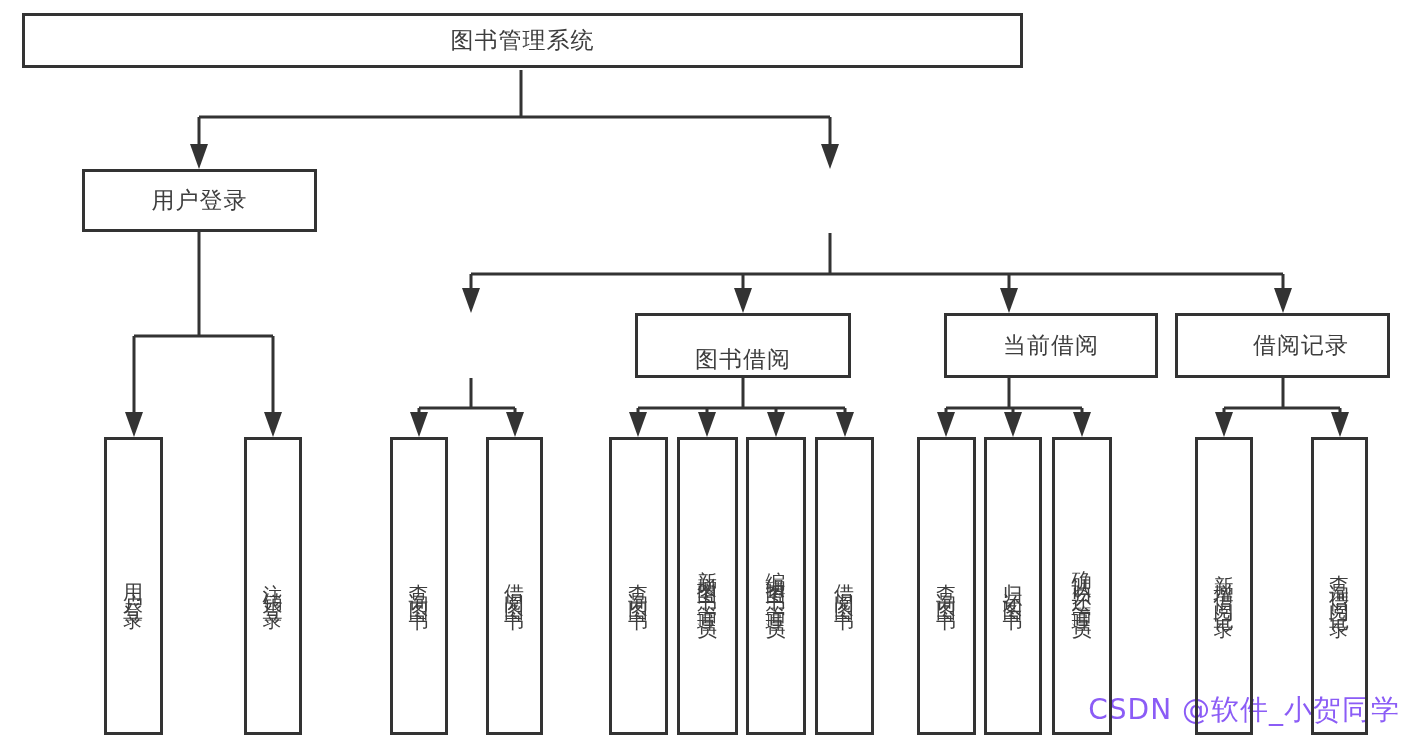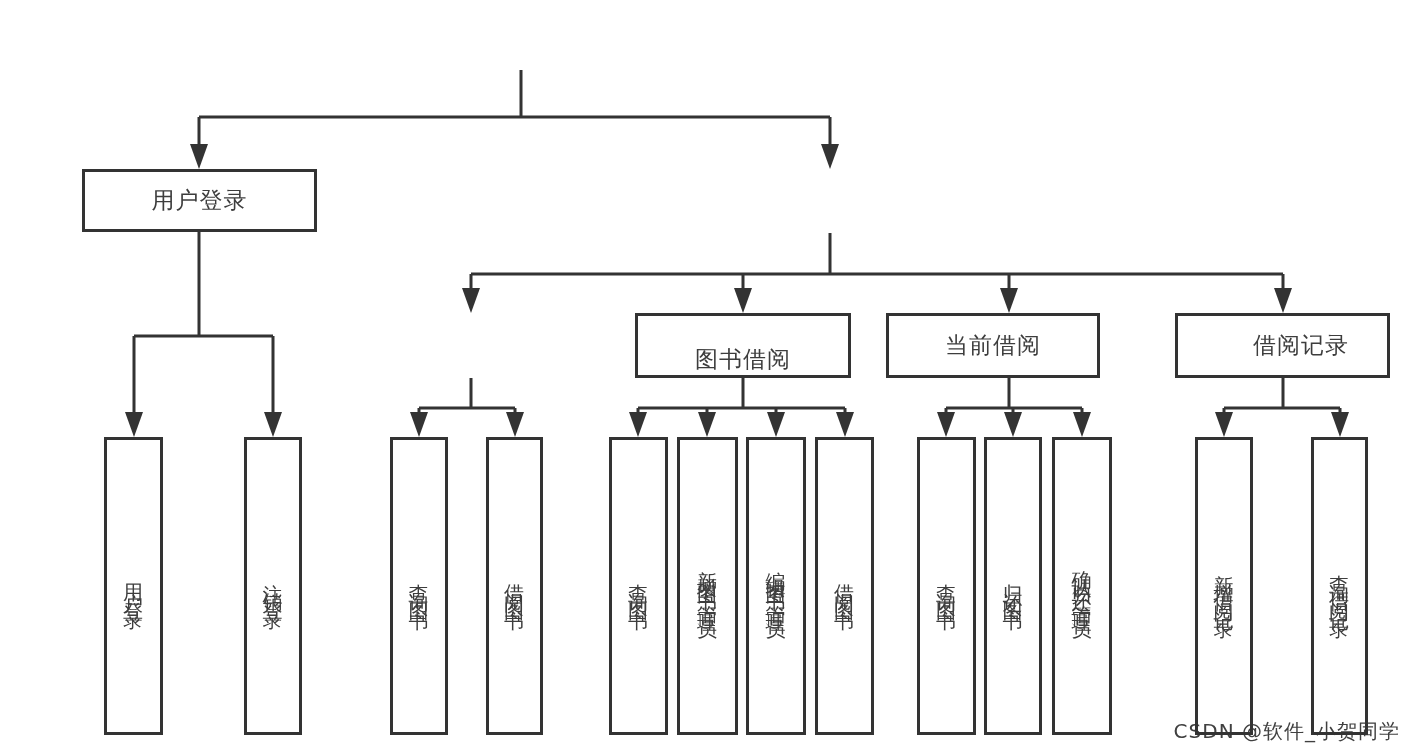--- a/index.html
+++ b/index.html
@@ -16,24 +16,24 @@
   #canvas {
     position: relative;
     width: 1405px;
     height: 747px;
     overflow: hidden;
     background: #ffffff;
   }
   #watermark {
     position: absolute;
     right: 5px;
-    bottom: 2px;
-    font-size: 20px;
+    bottom: 18px;
+    font-size: 28px;
     letter-spacing: 1px;
-    color: #404040;
+    color: #8b5cf6;
     z-index: 0;
     white-space: nowrap;
   }
   #connectors {
     position: absolute;
     left: 0;
     top: 0;
     z-index: 1;
   }
   .box {
@@ -95,29 +95,32 @@
       <polygon points="767,412 785,412 776,437"></polygon>
       <polygon points="836,412 854,412 845,437"></polygon>
       <polygon points="937,412 955,412 946,437"></polygon>
       <polygon points="1004,412 1022,412 1013,437"></polygon>
       <polygon points="1073,412 1091,412 1082,437"></polygon>
       <polygon points="1215,412 1233,412 1224,437"></polygon>
       <polygon points="1331,412 1349,412 1340,437"></polygon>
     </g>
   </svg>
 
+  <div class="box hbox" style="left:22px;top:13px;width:1001px;height:55px;">
+    <span>图书管理系统</span>
+  </div>
 
   <div class="box hbox" style="left:82px;top:169px;width:235px;height:63px;">
     <span>用户登录</span>
   </div>
 
   <div class="box hbox" style="left:635px;top:313px;width:216px;height:65px;align-items:flex-end;">
     <span>图书借阅</span>
   </div>
-  <div class="box hbox" style="left:886px;top:313px;width:214px;height:65px;">
+  <div class="box hbox" style="left:944px;top:313px;width:214px;height:65px;">
     <span>当前借阅</span>
   </div>
   <div class="box hbox" style="left:1175px;top:313px;width:215px;height:65px;padding-left:37px;">
     <span>借阅记录</span>
   </div>
 
   <div class="box vbox" style="left:104px;top:437px;width:59px;height:298px;">
     <span>用户登录</span>
   </div>
   <div class="box vbox" style="left:244px;top:437px;width:58px;height:298px;">

